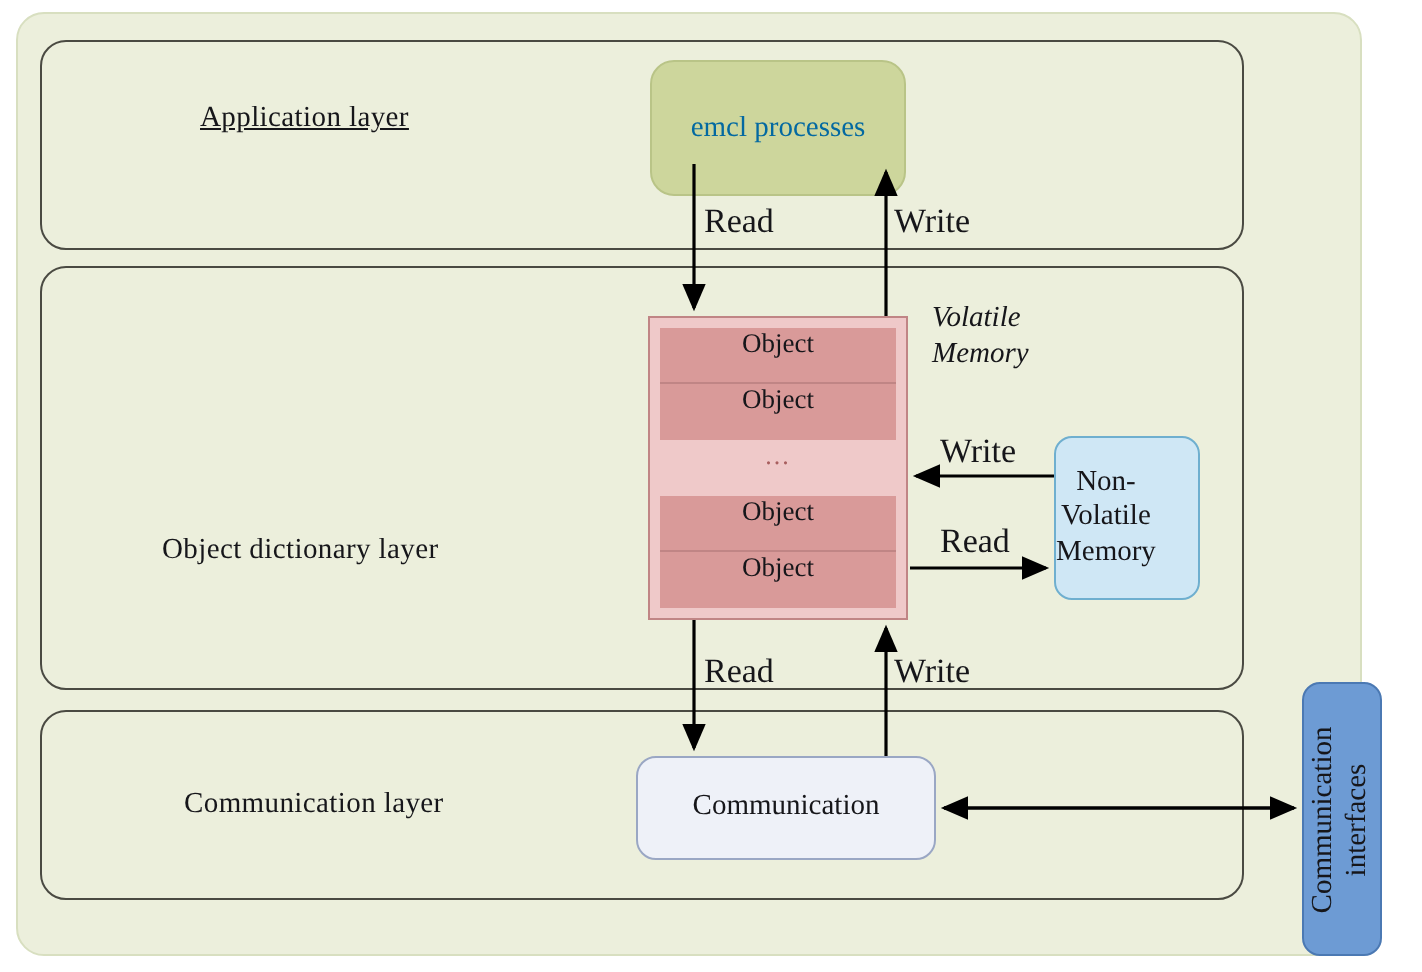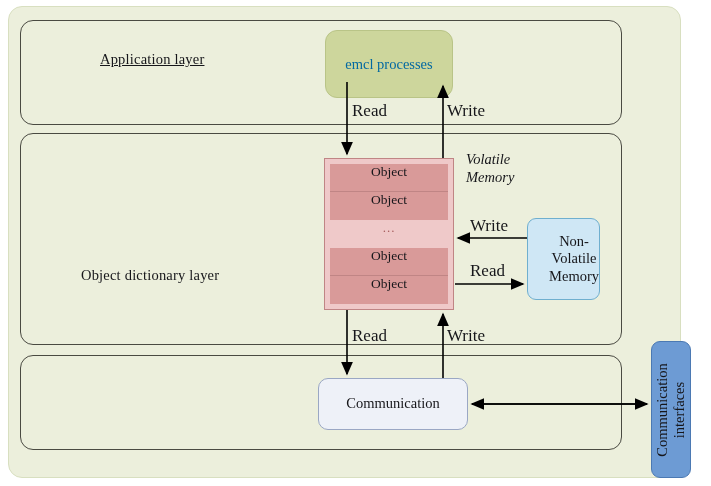--- a/index.html
+++ b/index.html
@@ -124,21 +124,21 @@
     left: 527px;
     top: 218px;
     width: 73px;
     height: 82px;
     background: #cfe7f5;
     border: 1.5px solid #6fafcf;
     border-radius: 9px;
     box-sizing: border-box;
     display: flex;
     align-items: center;
-    justify-content: flex-end;
+    justify-content: flex-start;
     text-align: center;
     font-size: 14.5px;
     line-height: 1.18;
     color: #16161a;
   }
 
   
   .ci-box {
     position: absolute;
     left: 318px;
@@ -205,20 +205,21 @@
 <div id="canvas">
 
   <div class="outer-frame"></div>
 
   <div class="layer-box" style="left:20px; top:20px; width:602px; height:105px;"></div>
   <div class="layer-box" style="left:20px; top:133px; width:602px; height:212px;"></div>
   <div class="layer-box" style="left:20px; top:355px; width:602px; height:95px;"></div>
 
   <div class="layer-label" style="left:100px; top:51px;text-decoration:underline;">Application layer</div>
   <div class="layer-label" style="left:81px; top:231px;margin-top:36px;">Object dictionary layer</div>
+  <div class="layer-label" style="left:92px; top:394px;">Communication layer</div>
 
   <div class="proc-box">
     <span>emcl processes</span>
   </div>
 
   <div class="od-outer">
     <div class="od-inner">
       <div class="od-cell obj">
         <span>Object</span>
       </div>

